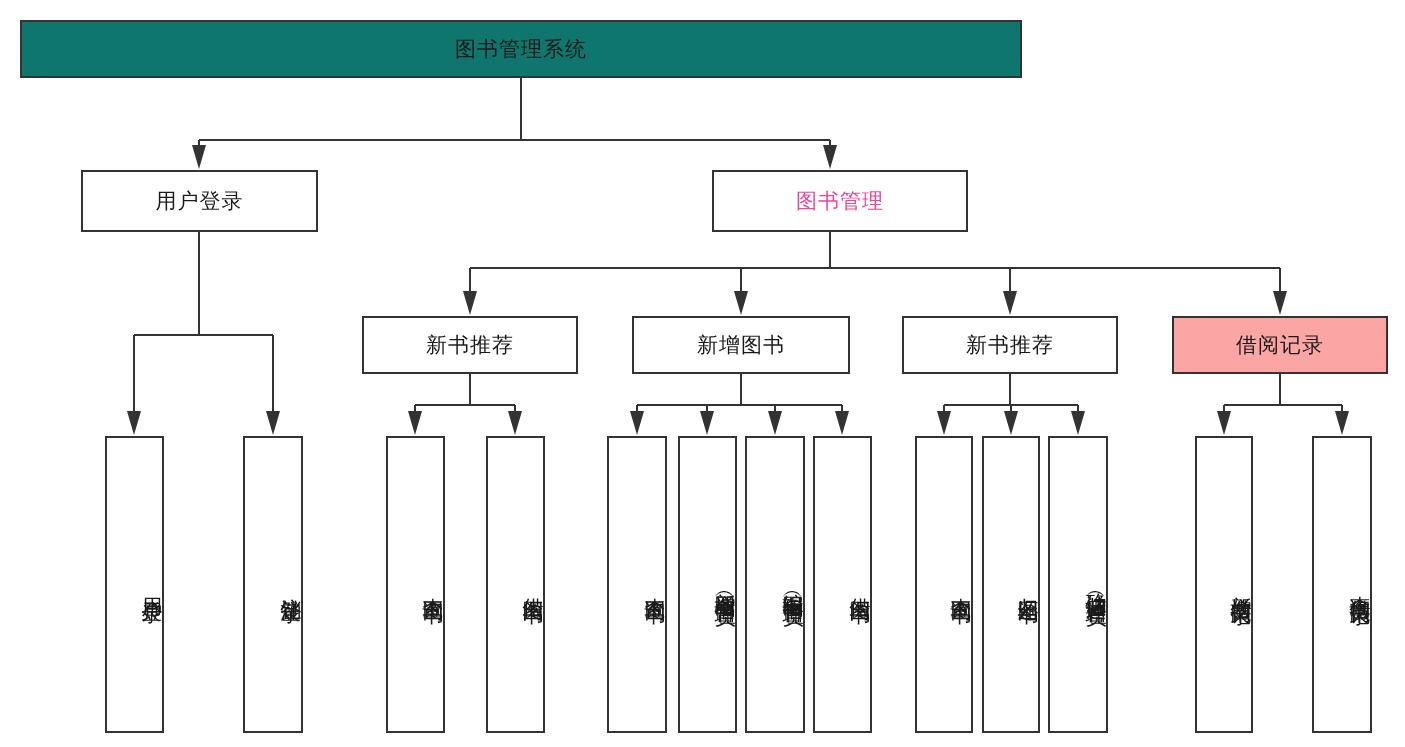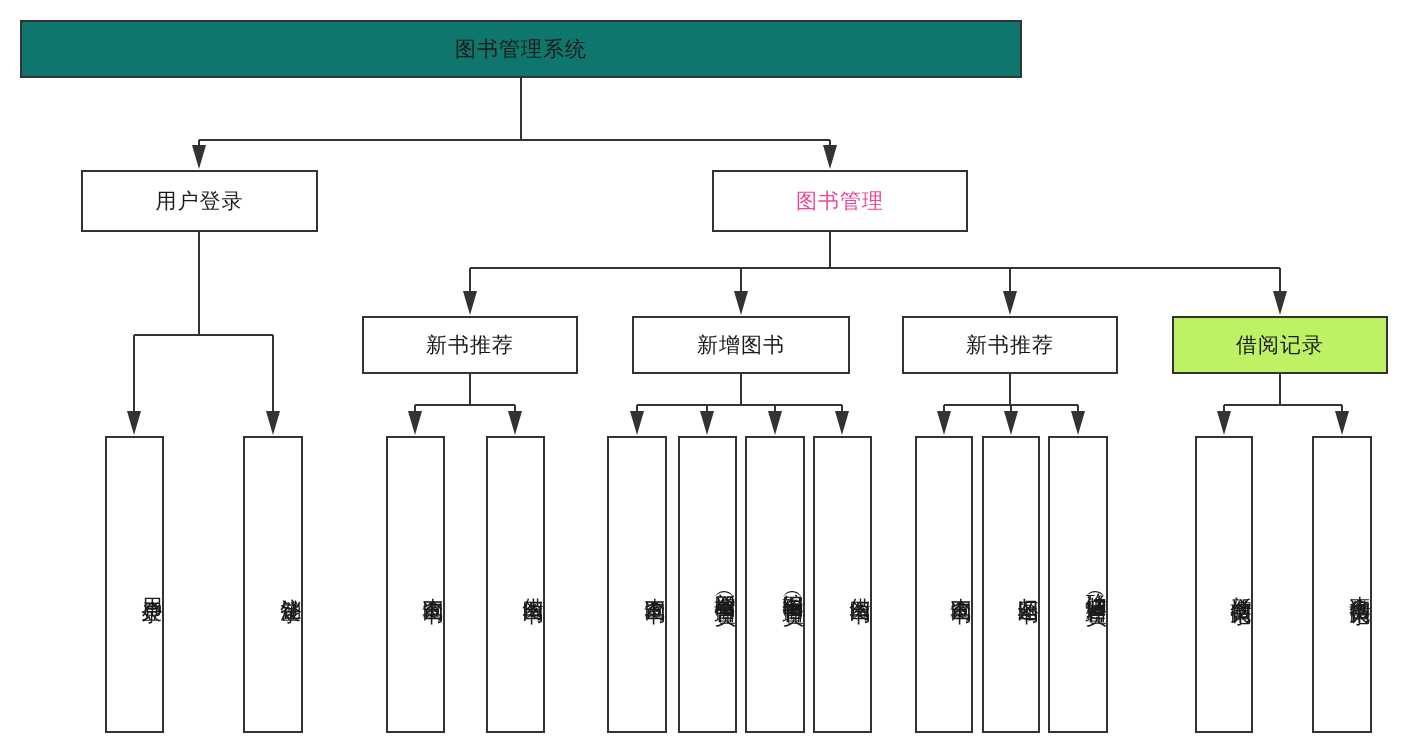--- a/index.html
+++ b/index.html
@@ -135,21 +135,21 @@
       </div>
       <div class="node horiz" style="left: 362px; top: 316px; width: 216px; height: 58px; border-color: rgb(51, 51, 51); background: rgb(255, 255, 255); color: rgb(26, 26, 26);">
         <span class="hlabel">新书推荐</span>
       </div>
       <div class="node horiz" style="left: 632px; top: 316px; width: 218px; height: 58px; border-color: rgb(51, 51, 51); background: rgb(255, 255, 255); color: rgb(26, 26, 26);">
         <span class="hlabel">新增图书</span>
       </div>
       <div class="node horiz" style="left: 902px; top: 316px; width: 216px; height: 58px; border-color: rgb(51, 51, 51); background: rgb(255, 255, 255); color: rgb(26, 26, 26);">
         <span class="hlabel">新书推荐</span>
       </div>
-      <div class="node horiz" style="left: 1172px; top: 316px; width: 216px; height: 58px; border-color: rgb(51, 51, 51); background: #bef264; color: rgb(26, 26, 26);">
+      <div class="node horiz" style="left: 1172px; top: 316px; width: 216px; height: 58px; border-color: rgb(51, 51, 51); background: #fca5a5; color: rgb(26, 26, 26);">
         <span class="hlabel">借阅记录</span>
       </div>
       <div class="node vert" style="left: 105px; top: 436px; width: 59px; height: 297px; border-color: rgb(51, 51, 51); background: rgb(255, 255, 255); color: rgb(26, 26, 26);">
         <span class="vlabel">用户登录</span>
       </div>
       <div class="node vert" style="left: 243px; top: 436px; width: 60px; height: 297px; border-color: rgb(51, 51, 51); background: rgb(255, 255, 255); color: rgb(26, 26, 26);">
         <span class="vlabel">注销登录</span>
       </div>
       <div class="node vert" style="left: 386px; top: 436px; width: 59px; height: 297px; border-color: rgb(51, 51, 51); background: rgb(255, 255, 255); color: rgb(26, 26, 26);">
         <span class="vlabel">查询图书</span>

